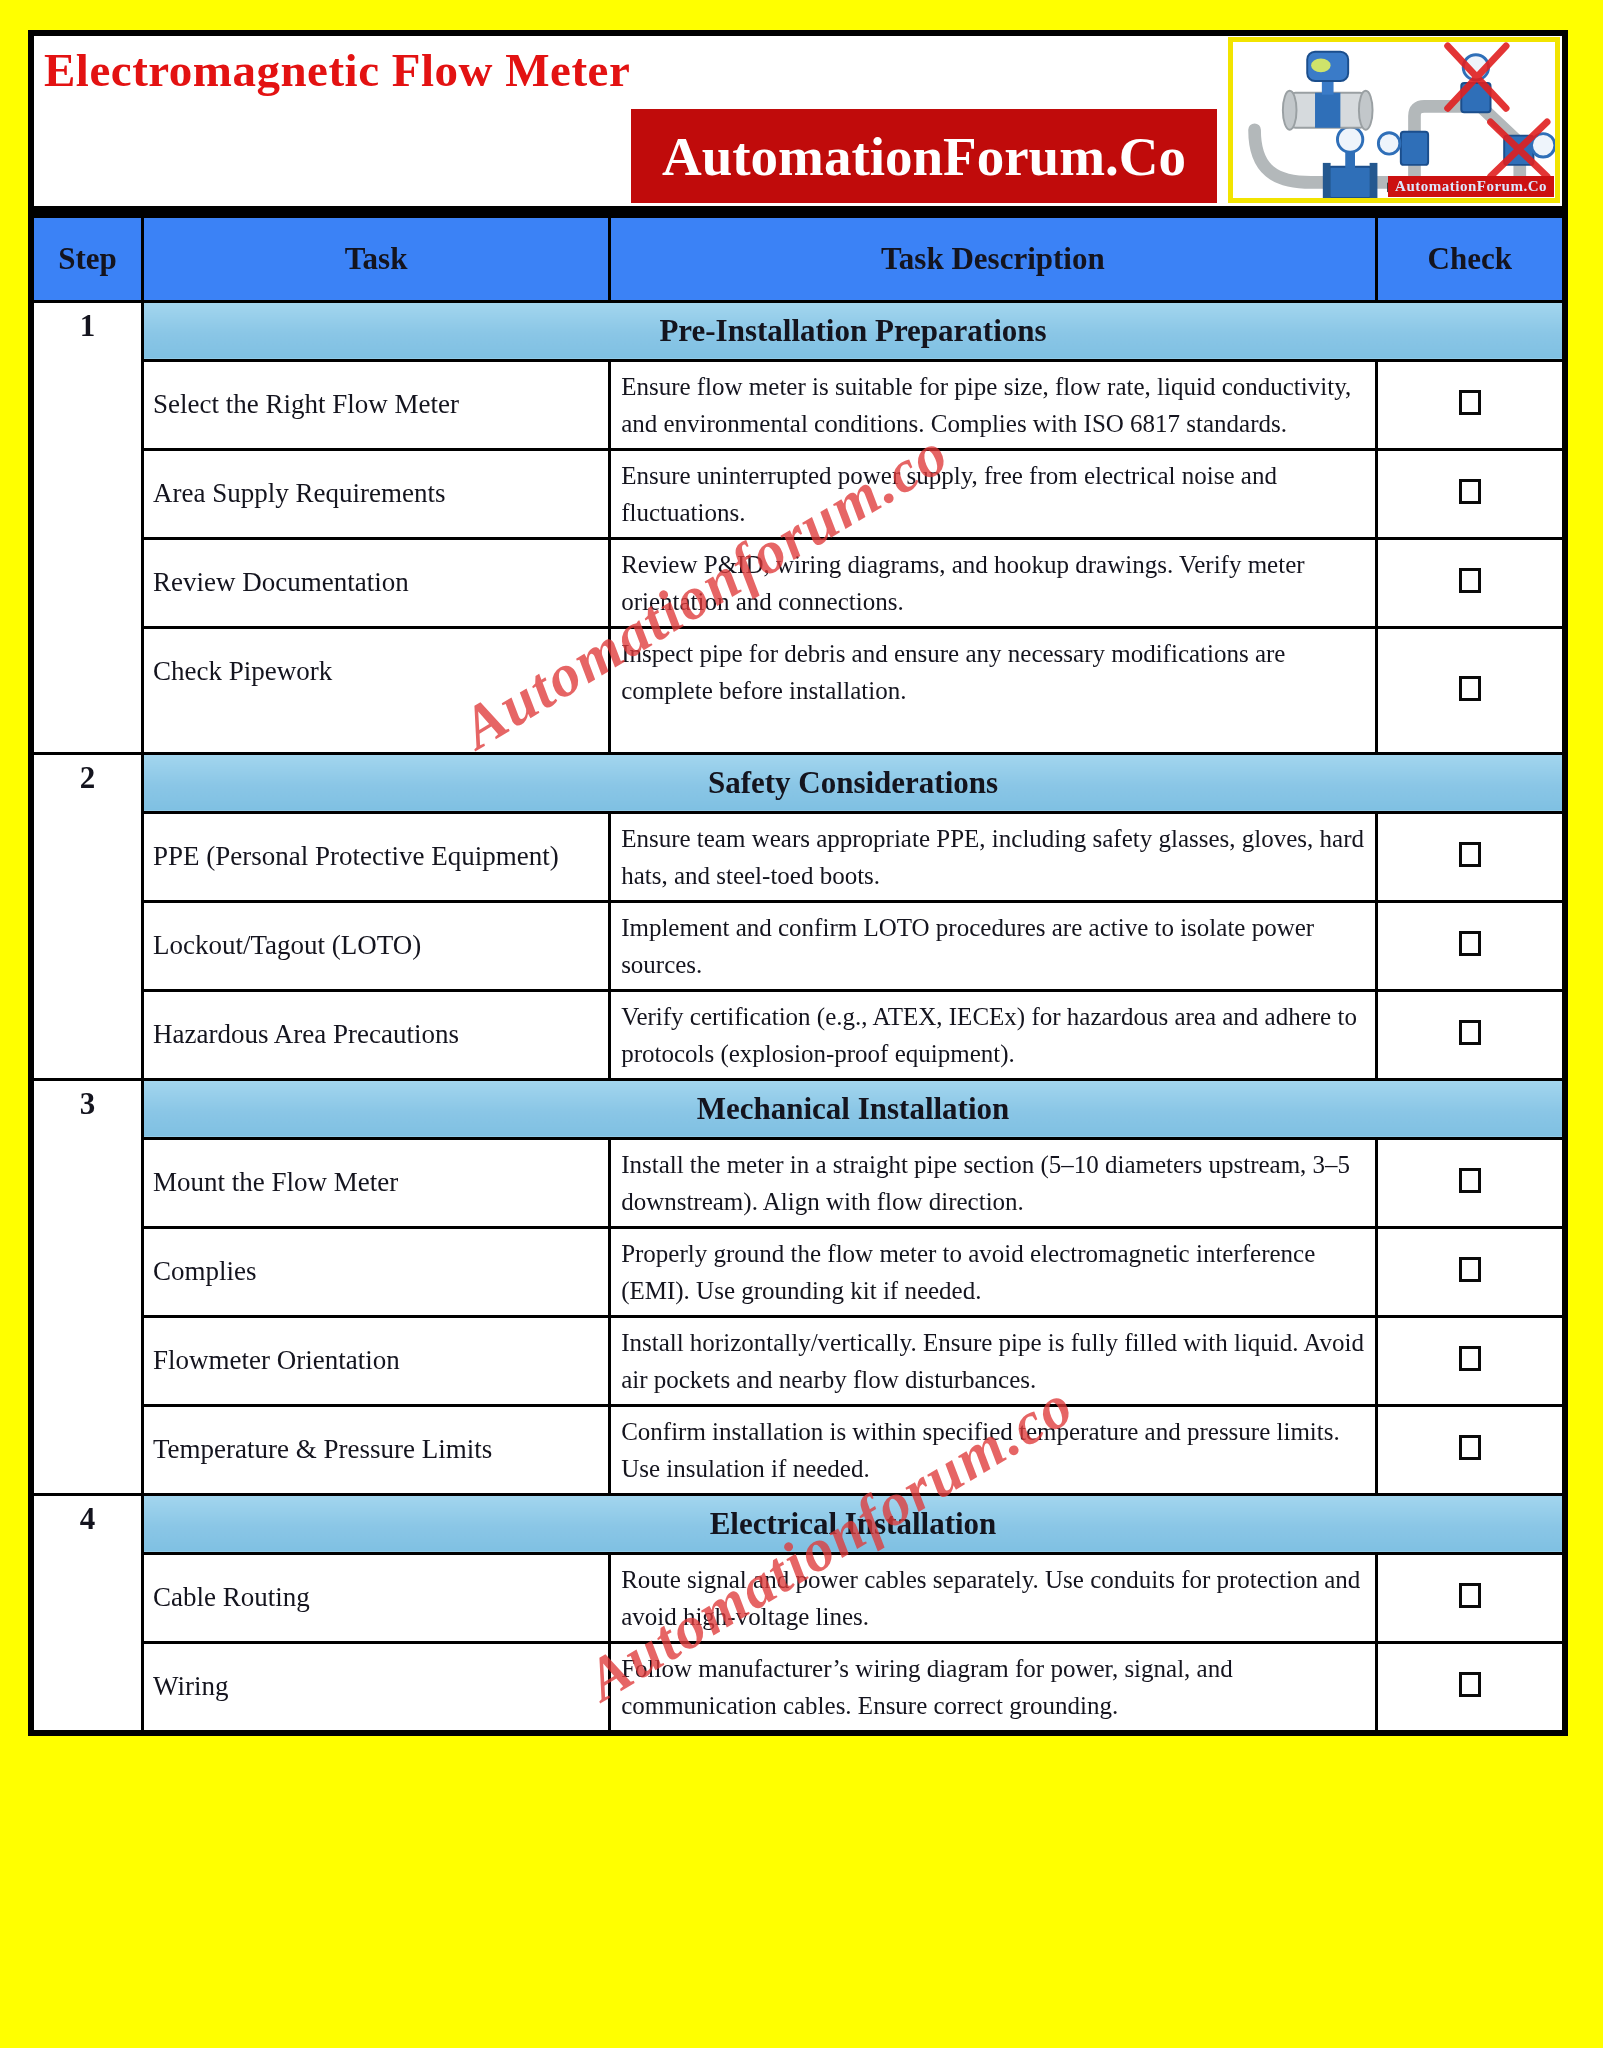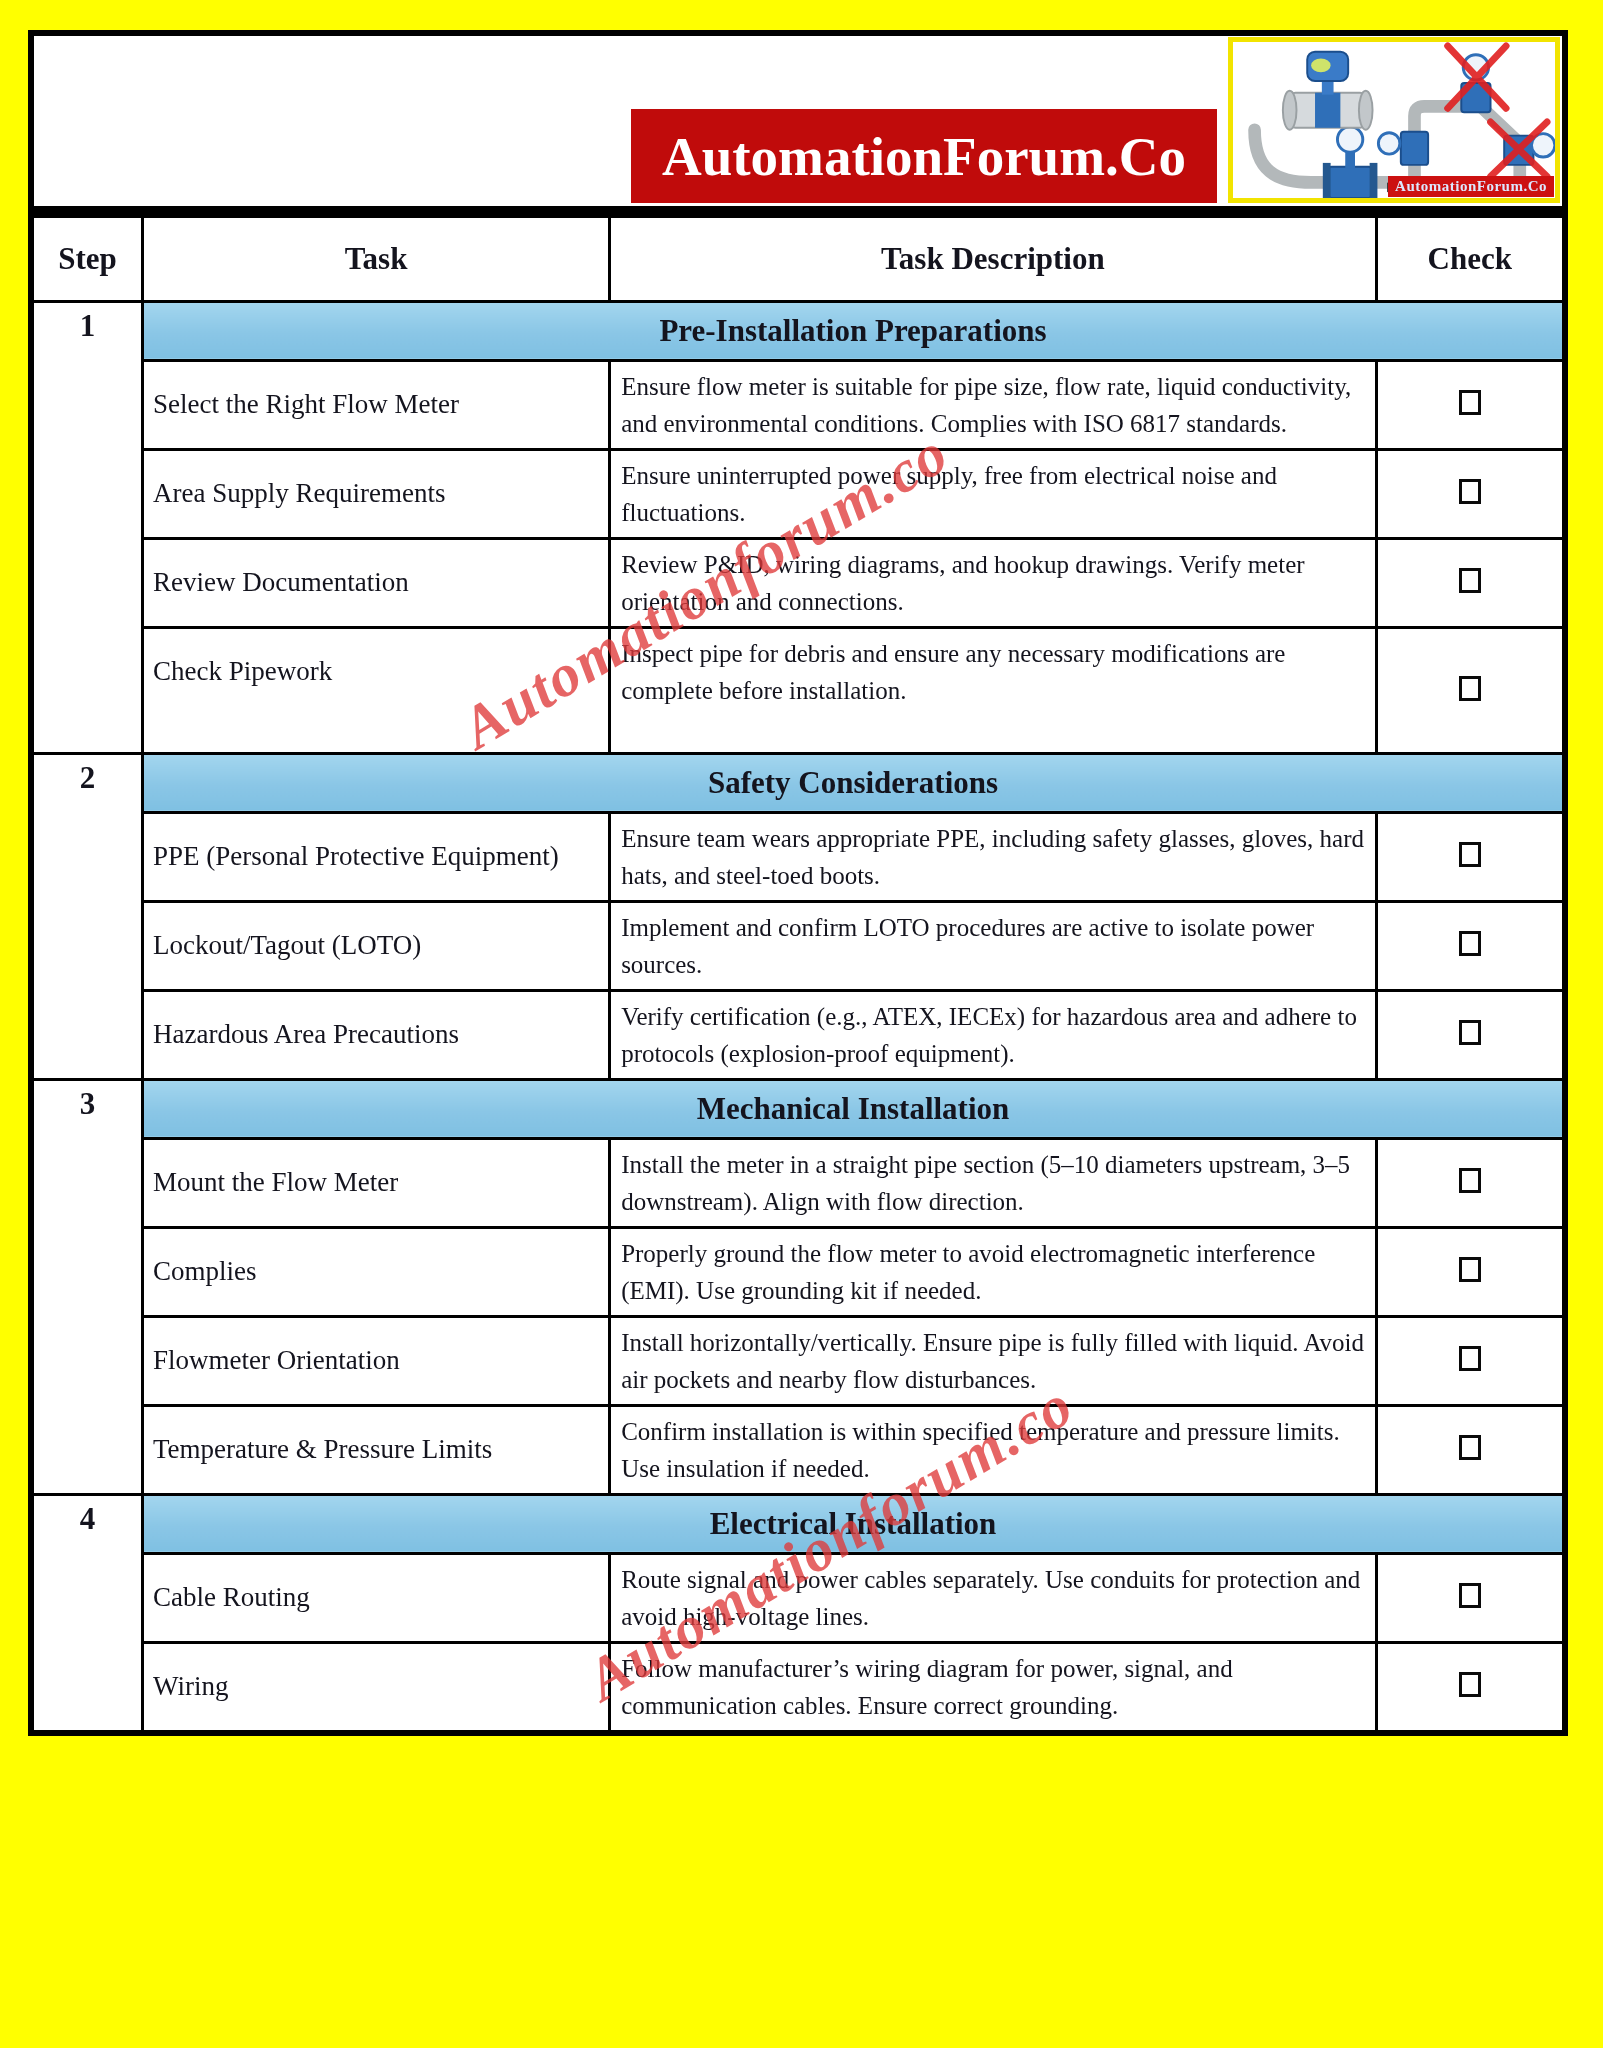--- a/index.html
+++ b/index.html
@@ -64,21 +64,21 @@
   }
   .checklist col.c-step{width:111px;}
   .checklist col.c-task{width:465px;}
   .checklist col.c-desc{width:763px;}
   .checklist col.c-check{width:188px;}
   .checklist th,.checklist td{
     border:3px solid #000;
     box-sizing:border-box;
   }
   .checklist th{
-    background:#ffffff;
+    background:#3b82f6;
     height:86px;
     font-size:31px;
     font-weight:bold;
   }
   td.step-cell{
     background:#ffffff;
     text-align:center;
     vertical-align:top;
     font-size:31px;
     font-weight:bold;
@@ -134,20 +134,21 @@
   .wm-1{left:428px;top:556px;}
   .wm-2{left:553px;top:1508px;}
 </style>
 </head>
 <body>
 
 <div class="page">
 
   <div class="header-block">
     <div class="doc-title">
+      <div>Electromagnetic Flow Meter</div>
     </div>
     <div class="brand-banner">AutomationForum.Co</div>
 
     <div class="logo-box">
       <svg viewBox="0 0 330 160">
 
         <g fill="none" stroke="#b3b8ba" stroke-width="13" stroke-linecap="round">
           <path d="M22,90 C22,132 44,144 80,144 L186,144"></path>
           <path d="M186,144 L186,76 Q186,66 196,66 L248,66"></path>
           <path d="M256,68 L294,104 L294,150"></path>

